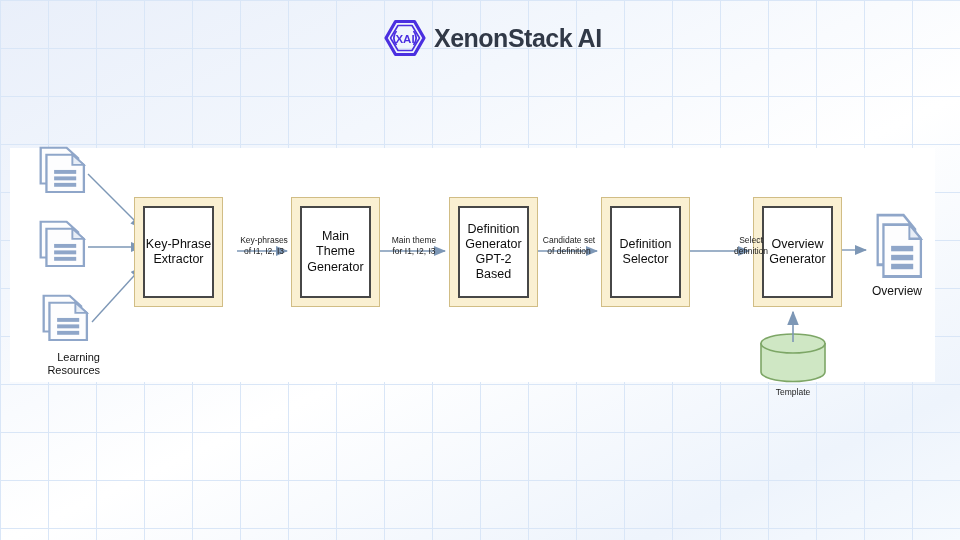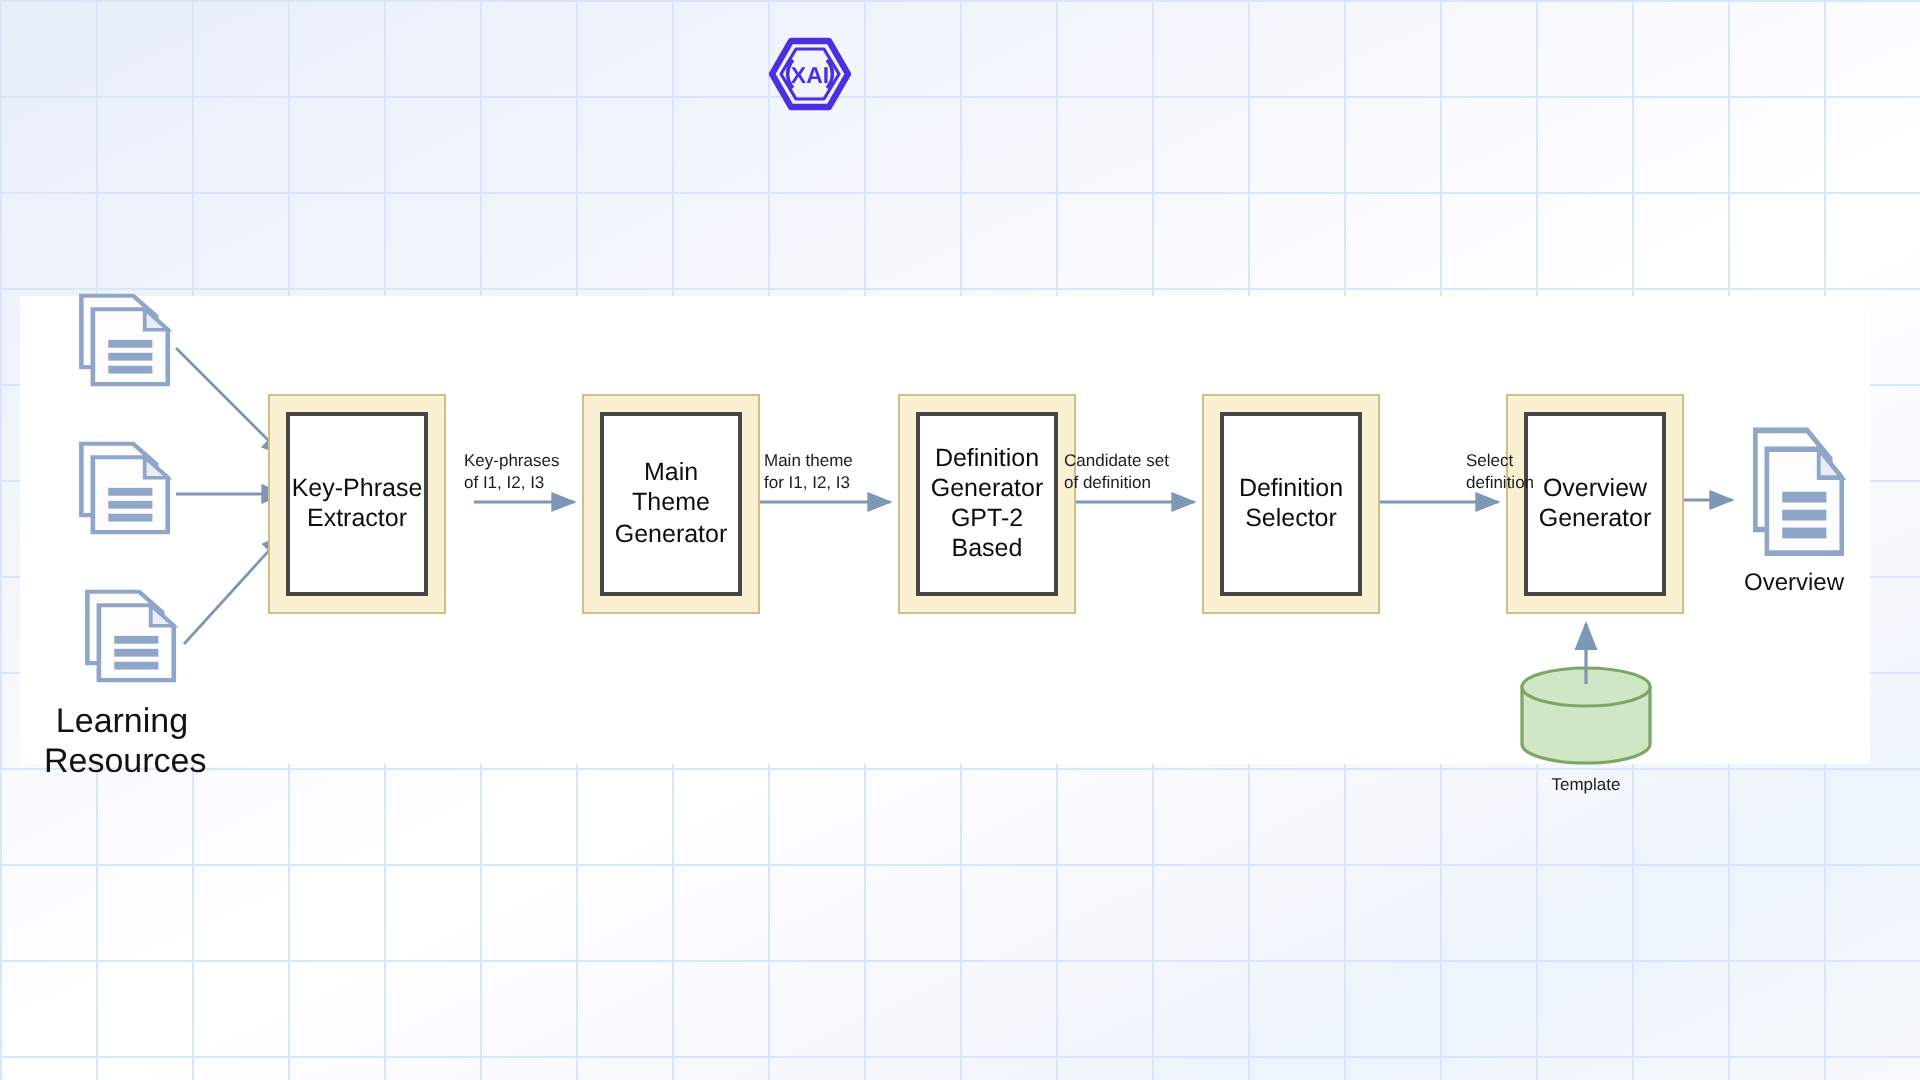--- a/index.html
+++ b/index.html
@@ -24,21 +24,21 @@
     position:relative;
     font-family:"Liberation Sans", sans-serif;
     background-color:#fbfdff;
     background-image:
       repeating-linear-gradient(to right, var(--grid) 0 1px, transparent 1px 48px),
       repeating-linear-gradient(to bottom, var(--grid) 0 1px, transparent 1px 48px),
       linear-gradient(155deg,#e9effa 0%,#f3f7fd 30%,#ffffff 55%,#eef4fc 85%,#f6fafe 100%);
   }
   .logo{
     position:absolute;left:383px;top:15px;height:46px;
-    display:flex;align-items:flex-start;gap:7px;
+    display:flex;align-items:center;gap:7px;
   }
   .logo-text{
     font-size:25px;font-weight:700;color:var(--brand_text);
     letter-spacing:-0.5px;
   }
   .panel{
     position:absolute;left:10px;top:148px;width:925px;height:234px;
     background:var(--panel);
   }
   .overlay{position:absolute;left:0;top:0;width:960px;height:540px;pointer-events:none;}
@@ -49,46 +49,47 @@
   }
   .flow-box .inner{
     width:100%;height:100%;
     background:#fff;border:2px solid var(--inner_border);
     display:flex;align-items:center;justify-content:center;
     text-align:center;font-size:12.5px;line-height:1.22;color:#0d0d0d;
     white-space:pre-line;
   }
   .box1{left:134px;} .box2{left:291px;} .box3{left:449px;} .box4{left:601px;} .box5{left:753px;}
   .arrow-label{
-    position:absolute;top:225px;
+    position:absolute;top:235px;
     font-size:8.5px;line-height:1.25;color:var(--label_text);
-    white-space:pre-line;
+    text-align:center;white-space:pre-line;
   }
   .al1{left:232px;width:64px;}
   .al2{left:382px;width:64px;}
   .al3{left:532px;width:74px;}
   .al4{left:689px;width:80px;padding-left:44px;}
   .node-label{
     position:absolute;text-align:center;color:#121212;
   }
-  .src-label{left:22px;top:351px;width:78px;font-size:17px;line-height:1.2;white-space:pre-line;}
+  .src-label{left:22px;top:351px;width:78px;font-size:11px;line-height:1.2;white-space:pre-line;text-align:right;}
   .out-label{left:864px;top:284px;width:66px;font-size:12px;}
   .db-label{left:761px;top:355px;width:64px;font-size:8.5px;color:#1c1c1c;margin-top:32px;}
 </style>
 </head>
 <body>
 
 <div class="logo">
   <svg width="44" height="44" viewBox="0 0 44 44">
     <polygon points="3,22 12.5,5.5 31.5,5.5 41,22 31.5,38.5 12.5,38.5" fill="none" stroke="var(--accent)" stroke-width="3.2" stroke-linejoin="round"></polygon>
     <polygon points="7.5,22 15,9.5 29,9.5 36.5,22 29,34.5 15,34.5" fill="none" stroke="var(--accent)" stroke-width="1.6" stroke-linejoin="round"></polygon>
     <path d="M13.5 15 a10.5 10.5 0 0 0 0 14" fill="none" stroke="var(--accent)" stroke-width="1.8"></path>
     <path d="M30.5 15 a10.5 10.5 0 0 1 0 14" fill="none" stroke="var(--accent)" stroke-width="1.8"></path>
     <text x="22" y="26.5" text-anchor="middle" font-size="11.5" font-weight="bold" font-family="Liberation Sans, sans-serif" fill="var(--accent)">XAI</text>
   </svg>
+  <div class="logo-text">XenonStack AI</div>
 </div>
 
 <div class="panel"></div>
 
 <svg class="overlay" viewBox="0 0 960 540">
   <defs>
     <marker id="ah" viewBox="0 0 10 8" refX="9" refY="4" markerWidth="9" markerHeight="7.5" orient="auto-start-reverse">
       <path d="M0 0 L10 4 L0 8 z" fill="var(--arrow)"></path>
     </marker>
   </defs>

